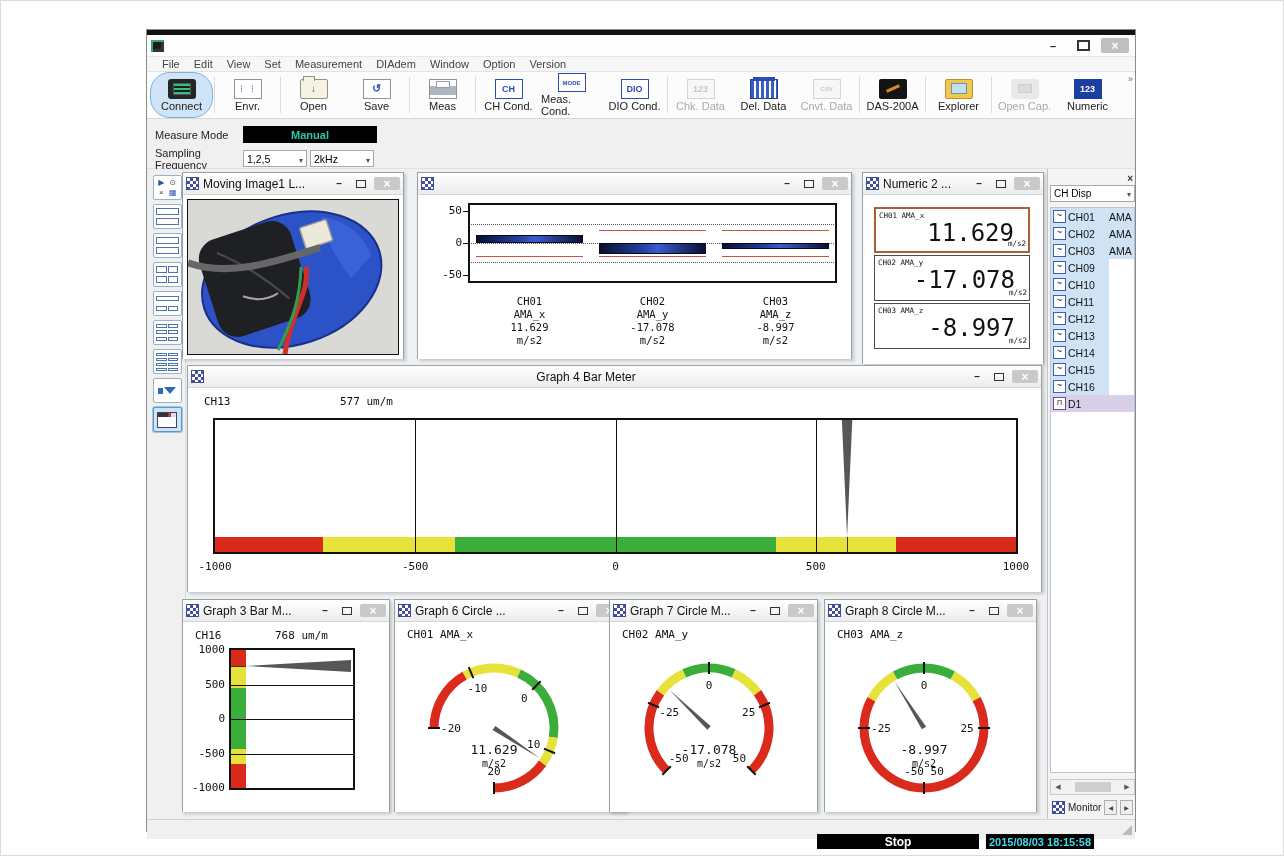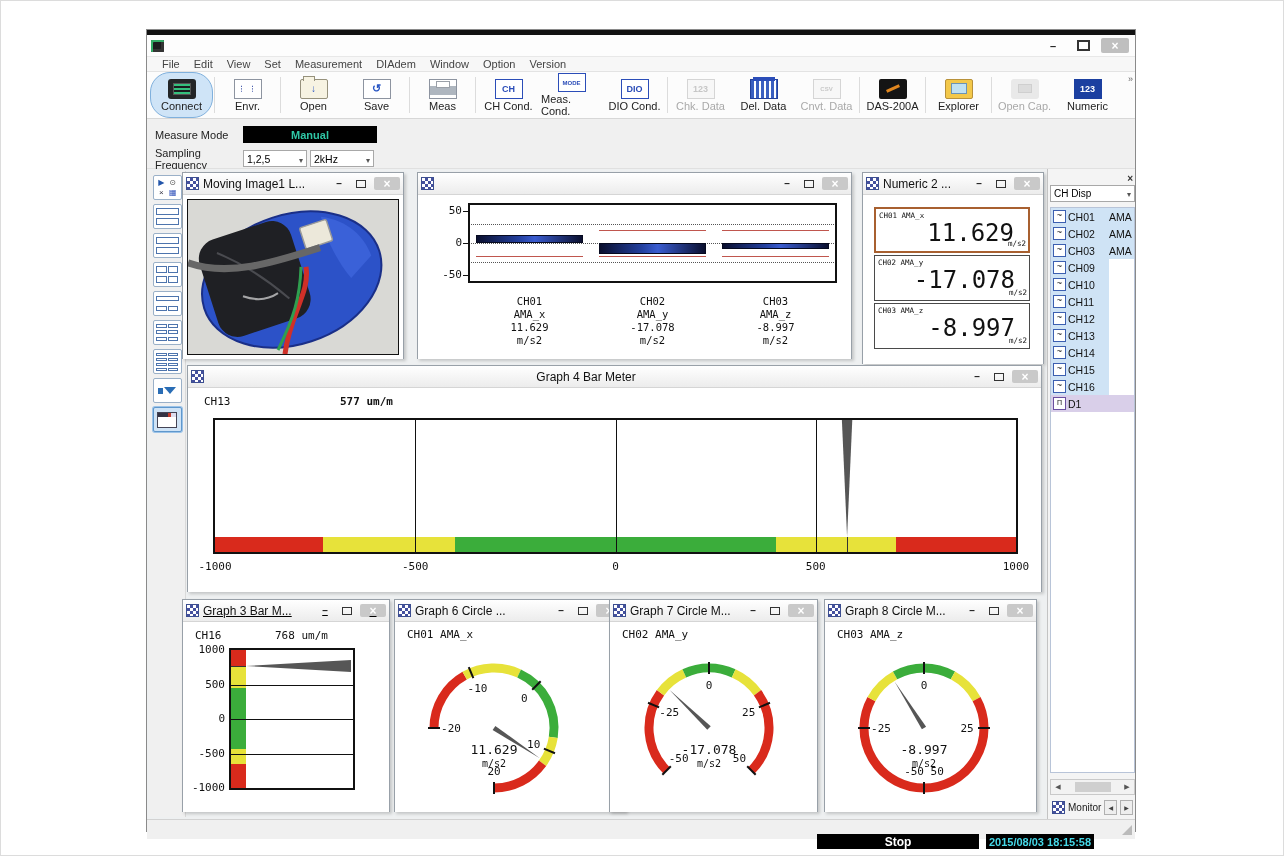--- a/index.html
+++ b/index.html
@@ -95,21 +95,21 @@
   .pctrls{display:flex;align-items:center;gap:4px;margin-left:auto;}
   .pbtn{width:18px;height:13px;display:flex;align-items:center;justify-content:center;font-size:10px;color:#222;}
   .pbtn.maxbox i{display:block;width:8px;height:6px;border:1.5px solid #333;}
   .pbtn.close-btn{width:26px;background:#c9c9c9;border-radius:2px;}
   .panel-body{position:relative;width:100%;height:calc(100% - 21px);background:#fff;overflow:hidden;}
 
   .p-moving {left:35px; top:3px;  width:222px;height:187px;}
   .p-graph2 {left:270px;top:3px;  width:435px;height:187px;}
   .p-numeric{left:715px;top:3px;  width:182px;height:192px;}
   .p-graph4 {left:40px; top:196px;width:855px;height:227px;}
-  .p-graph3 {left:35px; top:430px;width:208px;height:213px;text-decoration:underline;}
+  .p-graph3 {left:35px; top:430px;width:208px;height:213px;}
   .p-graph6 {left:247px;top:430px;width:232px;height:213px;}
   .p-graph7 {left:462px;top:430px;width:209px;height:213px;}
   .p-graph8 {left:677px;top:430px;width:213px;height:213px;}
 
   .photo-frame{position:absolute;inset:4px;border:1px solid #111;background:#d9d9d5;}
 
   .chart-host{position:absolute;inset:0;}
   .tick{position:absolute;font-size:11px;color:#111;}
   .meter-label{position:absolute;font-size:11px;color:#111;}
   .dotline{position:absolute;height:0;border-top:1px dotted #555;}
@@ -455,21 +455,21 @@
         <span class="pctrls">
           <span class="pbtn min-btn"></span>
           <span class="pbtn maxbox">
                 <i></i>
               </span>
           <span class="pbtn close-btn"></span>
         </span>
       </div>
       <div class="panel-body">
         <span class="meter-label mono" style="left:16px;top:7px;">CH13</span>
-        <span class="meter-label mono" style="left:152px;top:7px;font-weight:bold;"><span>577</span>&nbsp;<span>um/m</span></span>
+        <span class="meter-label mono" style="left:152px;top:7px;"><span>577</span>&nbsp;<span>um/m</span></span>
         <div class="chart-host">
               <div class="plotbox" style="left: 25px; top: 30px; width: 805px; height: 136px;"></div>
               <div style="position: absolute; left: 27px; top: 149px; width: 108.135px; height: 15px; background: rgb(217, 42, 28);"></div>
               <div style="position: absolute; left: 135.135px; top: 149px; width: 132.165px; height: 15px; background: rgb(231, 226, 58);"></div>
               <div style="position: absolute; left: 267.3px; top: 149px; width: 320.4px; height: 15px; background: rgb(59, 173, 59);"></div>
               <div style="position: absolute; left: 587.7px; top: 149px; width: 120.15px; height: 15px; background: rgb(231, 226, 58);"></div>
               <div style="position: absolute; left: 707.85px; top: 149px; width: 120.15px; height: 15px; background: rgb(217, 42, 28);"></div>
               <div style="position: absolute; left: 227.25px; top: 32px; width: 1px; height: 132px; background: rgb(17, 17, 17);"></div>
               <div style="position: absolute; left: 427.5px; top: 32px; width: 1px; height: 132px; background: rgb(17, 17, 17);"></div>
               <div style="position: absolute; left: 627.75px; top: 32px; width: 1px; height: 132px; background: rgb(17, 17, 17);"></div>

